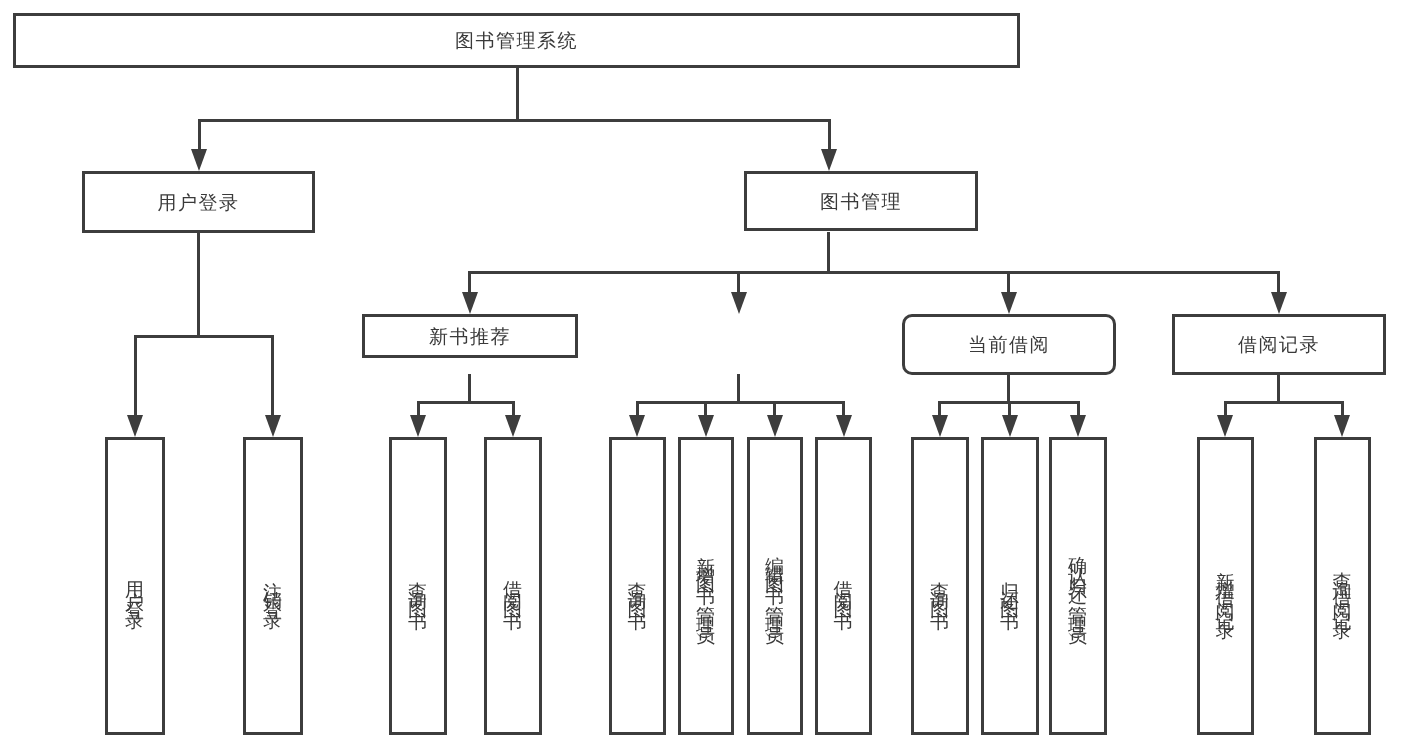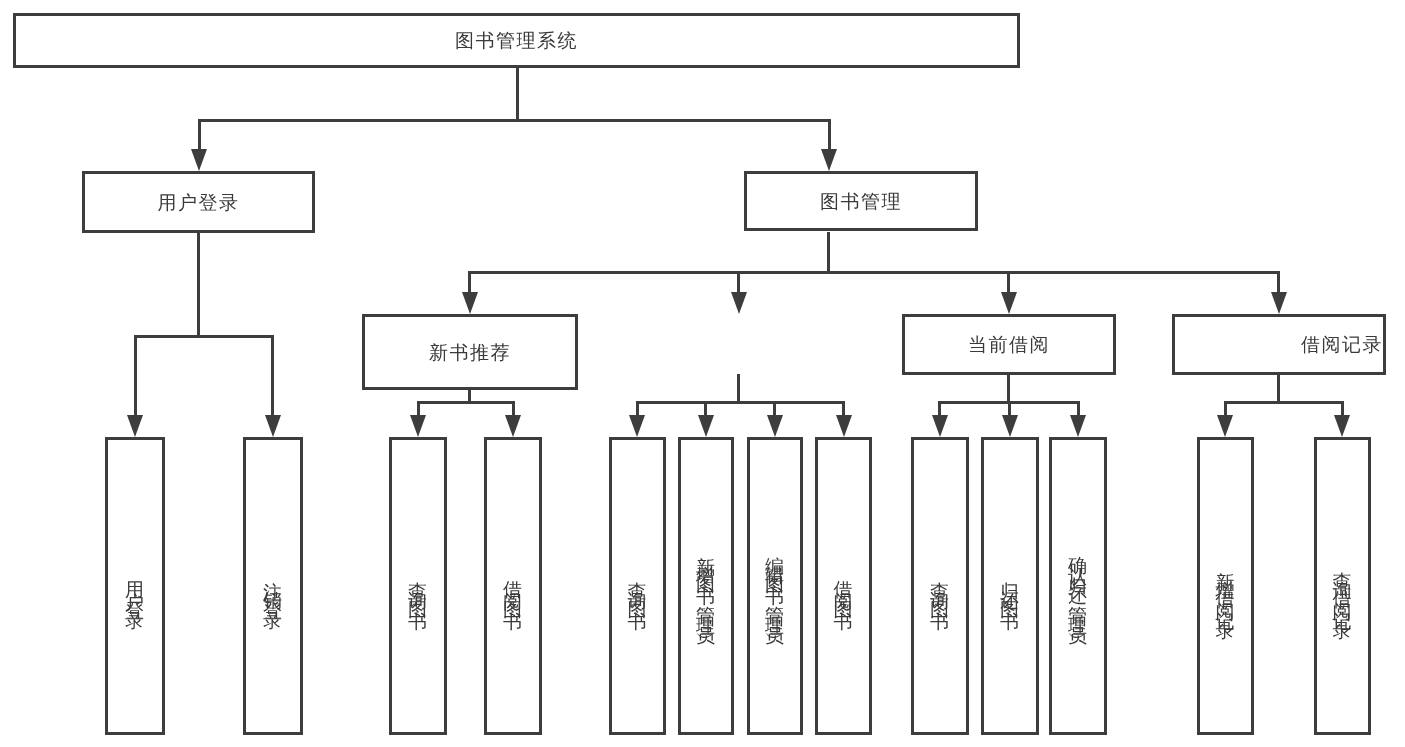--- a/index.html
+++ b/index.html
@@ -51,27 +51,27 @@
     <span class="htext">图书管理系统</span>
   </div>
 
   <div class="hbox" style="left:82px;top:171px;width:233px;height:62px;">
     <span class="htext">用户登录</span>
   </div>
   <div class="hbox" style="left:712px;top:171px;width:234px;height:60px;margin-left:32px;">
     <span class="htext">图书管理</span>
   </div>
 
-  <div class="hbox" style="left:362px;top:314px;width:216px;height:76px;">
+  <div class="hbox" style="left:362px;top:314px;width:216px;height:44px;">
     <span class="htext">新书推荐</span>
   </div>
-  <div class="hbox" style="left:902px;top:314px;width:214px;height:61px;">
+  <div class="hbox" style="left:902px;top:314px;width:214px;height:61px;border-radius:10px;">
     <span class="htext">当前借阅</span>
   </div>
-  <div class="hbox" style="left:1172px;top:314px;width:214px;height:61px;justify-content:flex-end;">
+  <div class="hbox" style="left:1172px;top:314px;width:214px;height:61px;">
     <span class="htext">借阅记录</span>
   </div>
 
   <div class="vbox" style="left:105px;top:437px;width:60px;height:298px;">
     <span class="vtext">用户登录</span>
   </div>
   <div class="vbox" style="left:243px;top:437px;width:60px;height:298px;">
     <span class="vtext">注销登录</span>
   </div>
   <div class="vbox" style="left:389px;top:437px;width:58px;height:298px;">

